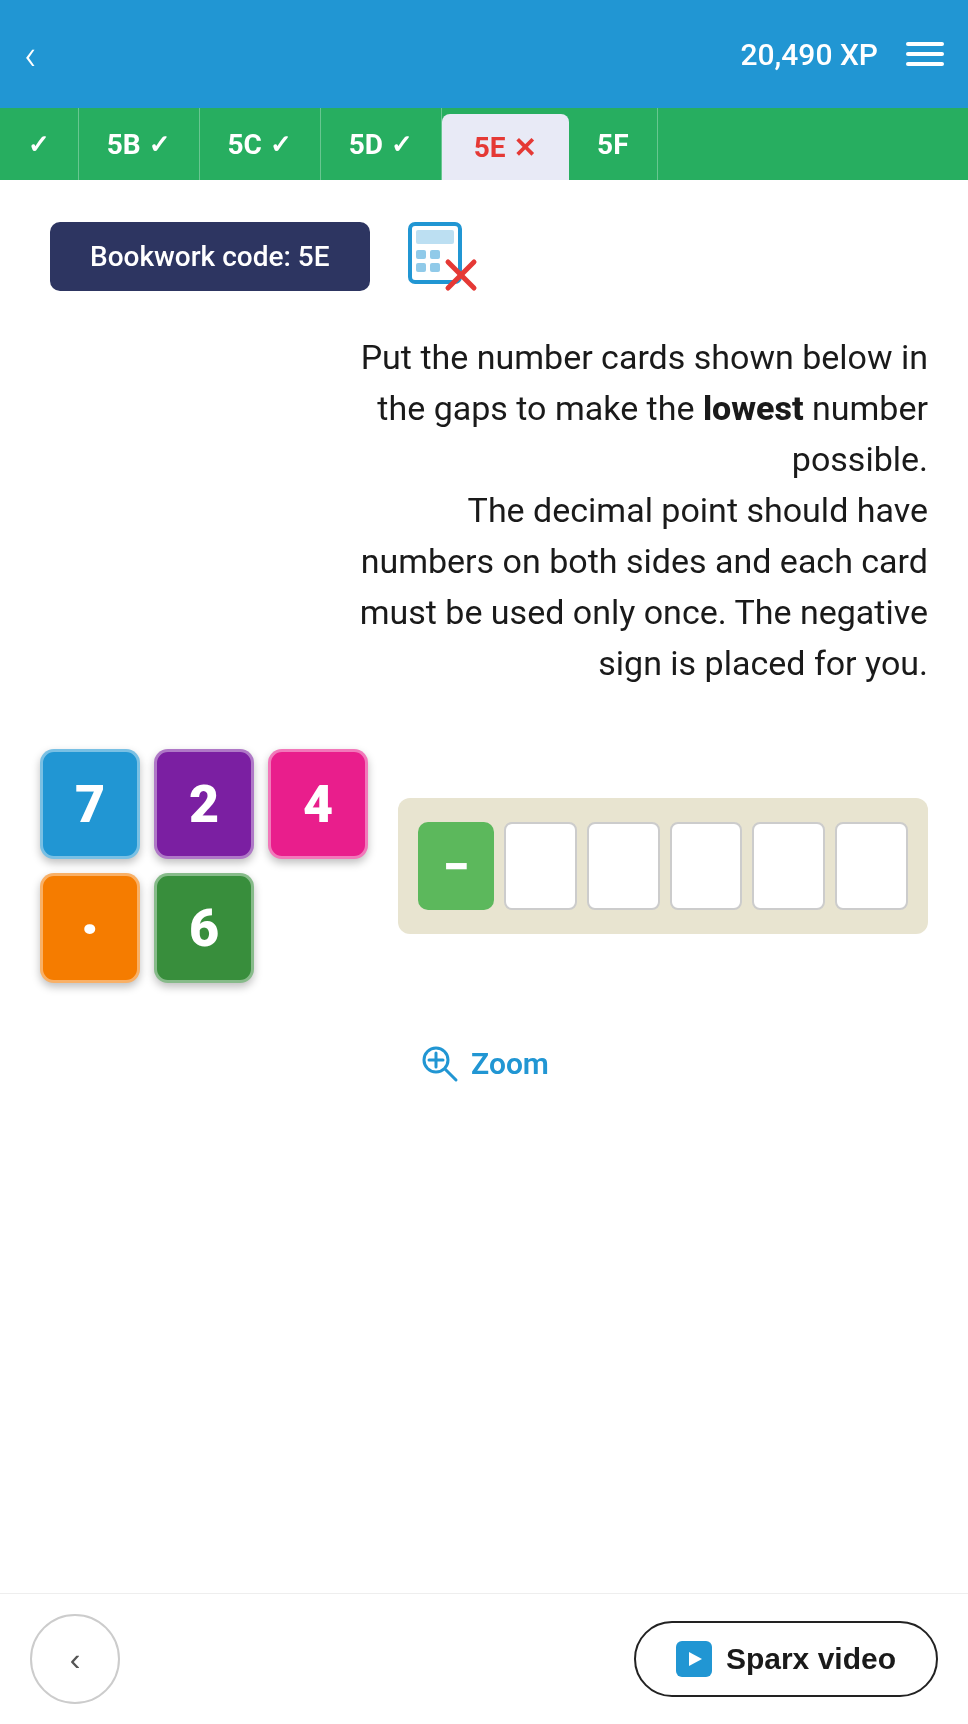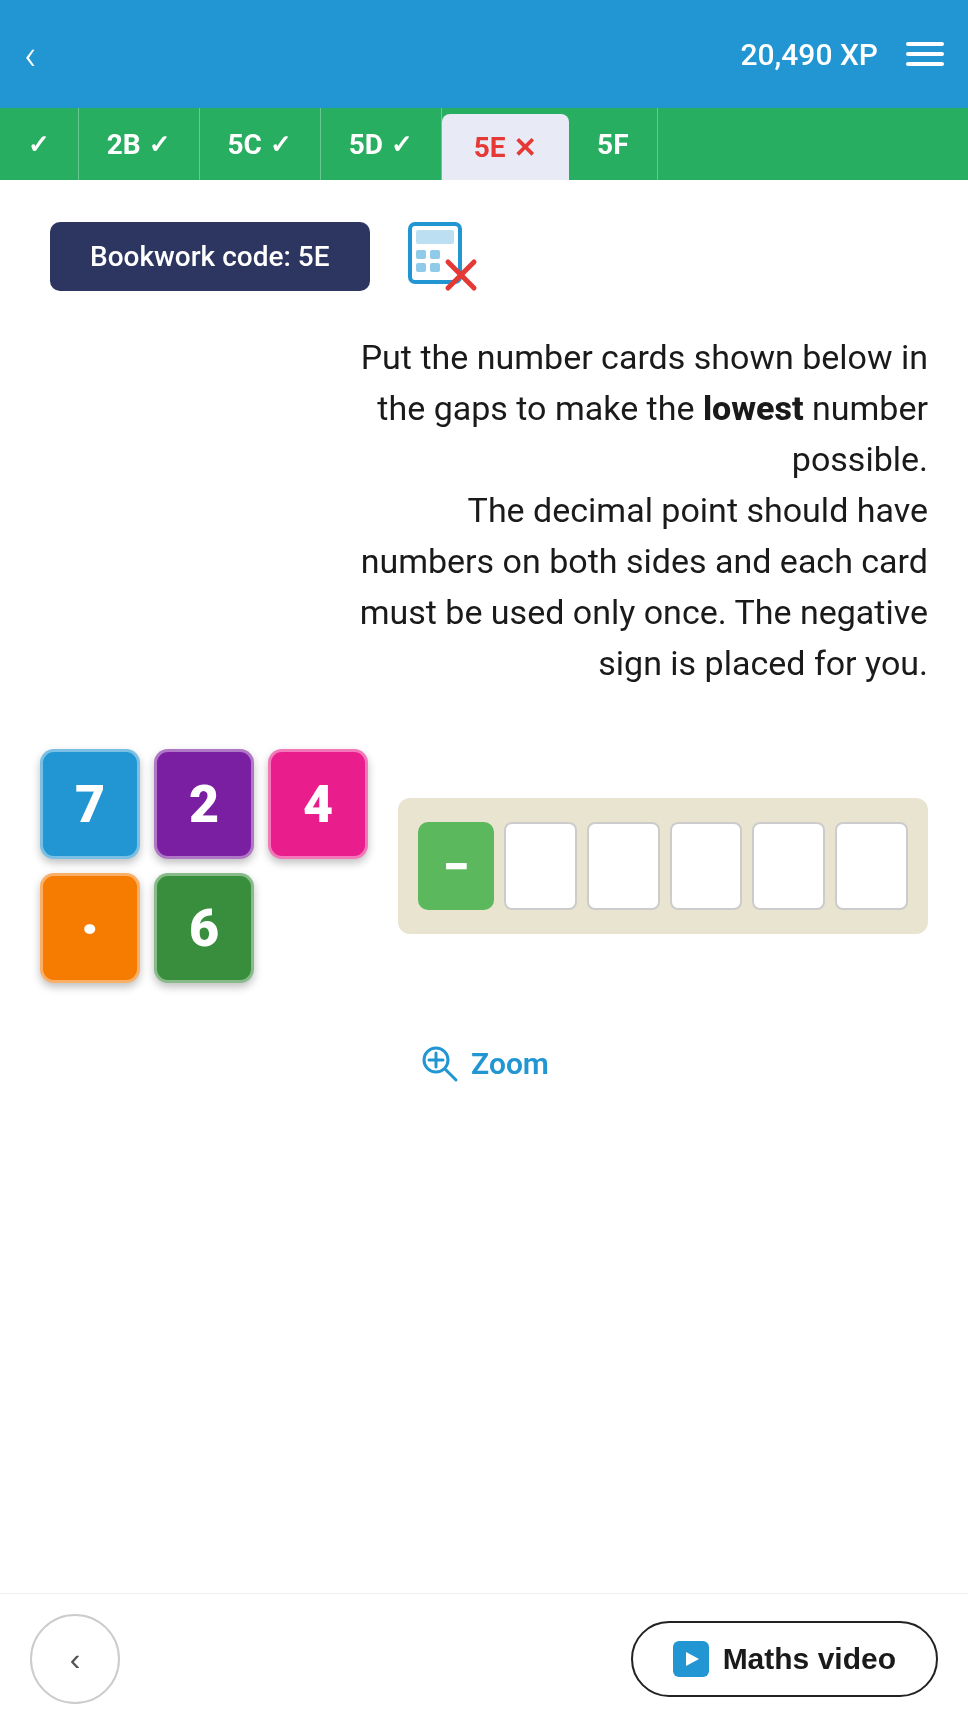--- a/index.html
+++ b/index.html
@@ -332,21 +332,21 @@
       <div class="menu-bar"></div>
     </div>
   </div>
 </div>
 
 <div class="tab-bar">
   <div class="tab">
     <span class="tab-check">✓</span>
   </div>
   <div class="tab">
-    <span class="tab-label">2B</span>
+    <span class="tab-label">5B</span>
     <span class="tab-check">✓</span>
   </div>
   <div class="tab">
     <span class="tab-label">5C</span>
     <span class="tab-check">✓</span>
   </div>
   <div class="tab">
     <span class="tab-label">5D</span>
     <span class="tab-check">✓</span>
   </div>
@@ -429,16 +429,16 @@
   <button class="back-btn-circle">
     <span>‹</span>
   </button>
 
   <button class="watch-video-btn">
     <div class="video-icon">
       <svg width="20" height="20" viewBox="0 0 20 20">
         <polygon points="5,3 18,10 5,17" fill="white"></polygon>
       </svg>
     </div>
-    <span>Maths video</span>
+    <span>Sparx video</span>
   </button>
 
 </div>
 
 </body></html>

